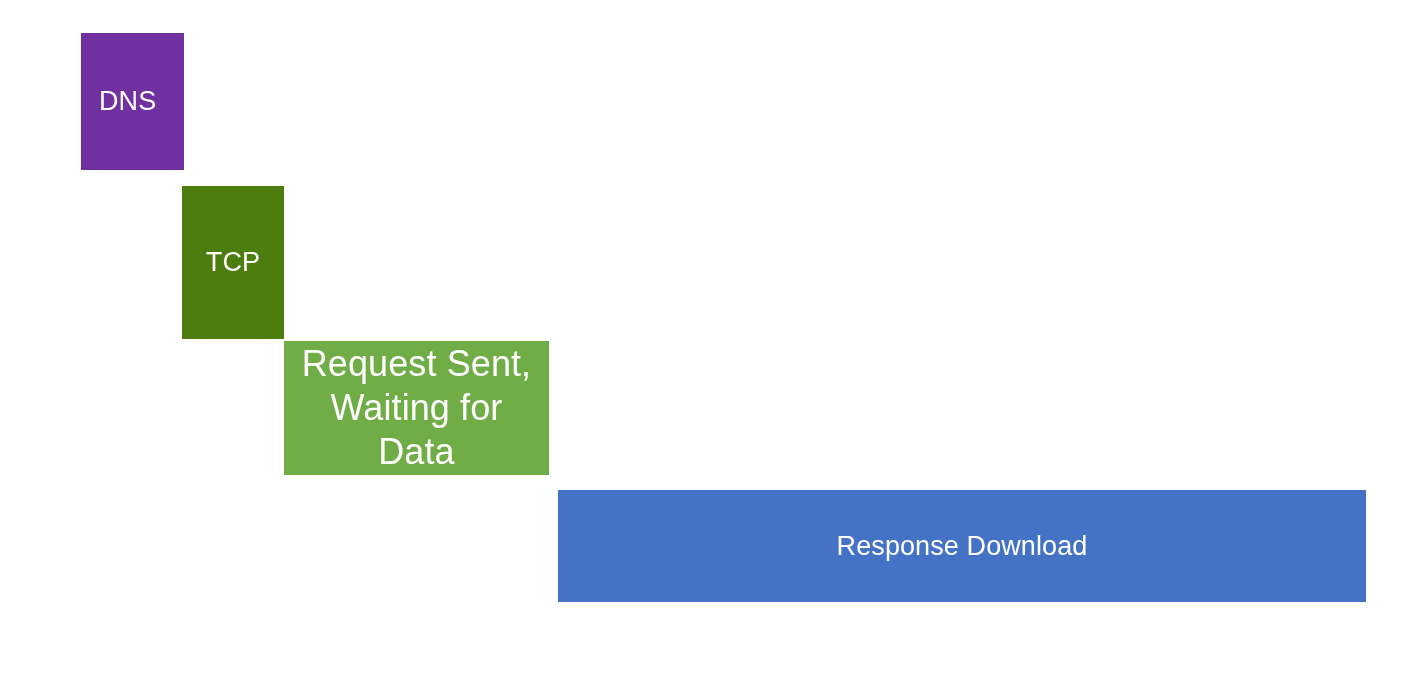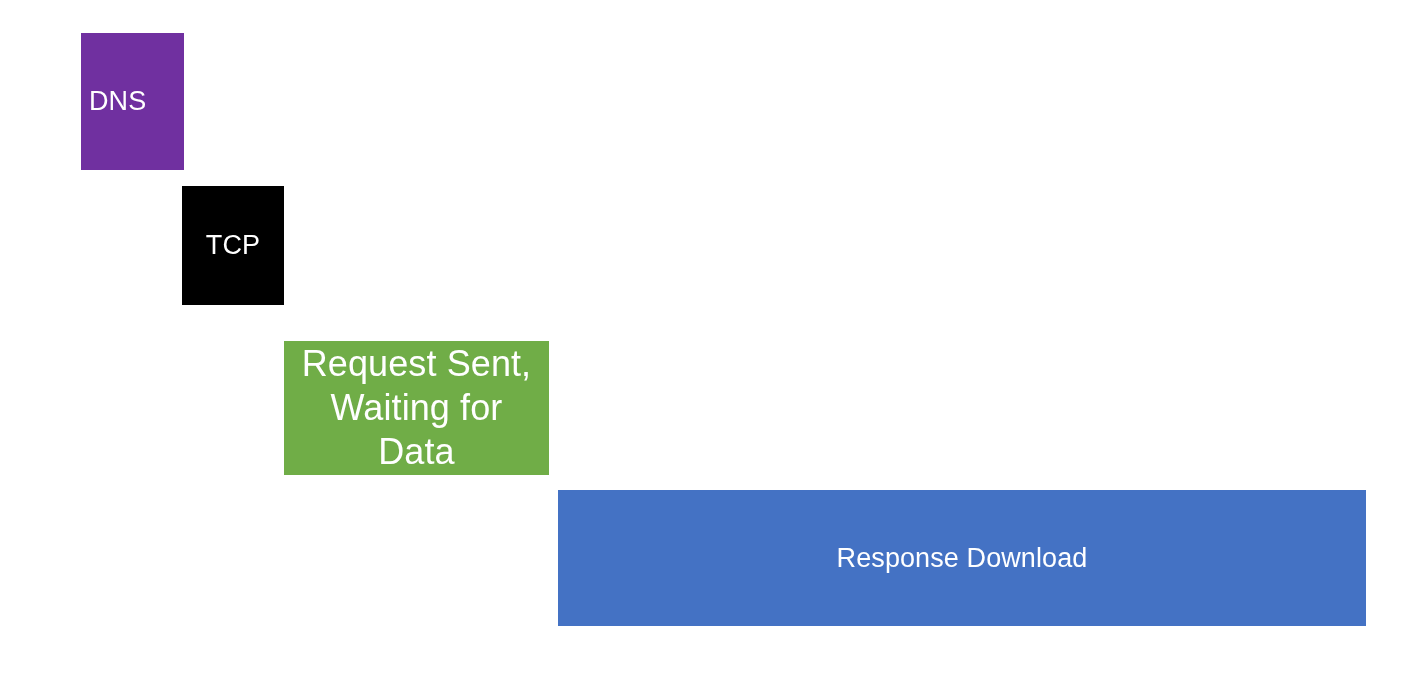--- a/index.html
+++ b/index.html
@@ -36,38 +36,38 @@
     display: block;
     text-align: center;
     white-space: pre-line;
     padding: 0 6px;
   }
   .stage-bar.align-left {
     justify-content: flex-start;
   }
   .stage-bar.align-left .stage-label {
     text-align: left;
-    padding-left: 8px;
+    padding-left: 18px;
   }
 </style>
 </head>
 <body>
 
 <div id="canvas" style="width: 1425px; height: 695px; background: rgb(255, 255, 255);">
 
   <div class="stage-bar align-left" id="bar-0" style="left: 81px; top: 33px; width: 103px; height: 137px; background: rgb(112, 48, 160); font-size: 27px;">
     <span class="stage-label">DNS</span>
   </div>
 
-  <div class="stage-bar" id="bar-1" style="left: 182px; top: 186px; width: 102px; height: 119px; background: #000000; font-size: 27px;">
+  <div class="stage-bar" id="bar-1" style="left: 182px; top: 186px; width: 102px; height: 153px; background: #4d7c0f; font-size: 27px;">
     <span class="stage-label">TCP</span>
   </div>
 
   <div class="stage-bar" id="bar-2" style="left: 284px; top: 341px; width: 265px; height: 134px; background: rgb(112, 173, 71); font-size: 36px;">
     <span class="stage-label">Request Sent,
 Waiting for Data</span>
   </div>
 
-  <div class="stage-bar" id="bar-3" style="left: 558px; top: 490px; width: 808px; height: 136px; background: rgb(68, 114, 196); font-size: 27px;">
+  <div class="stage-bar" id="bar-3" style="left: 558px; top: 490px; width: 808px; height: 112px; background: rgb(68, 114, 196); font-size: 27px;">
     <span class="stage-label">Response Download</span>
   </div>
 
 </div>
 
 </body></html>

